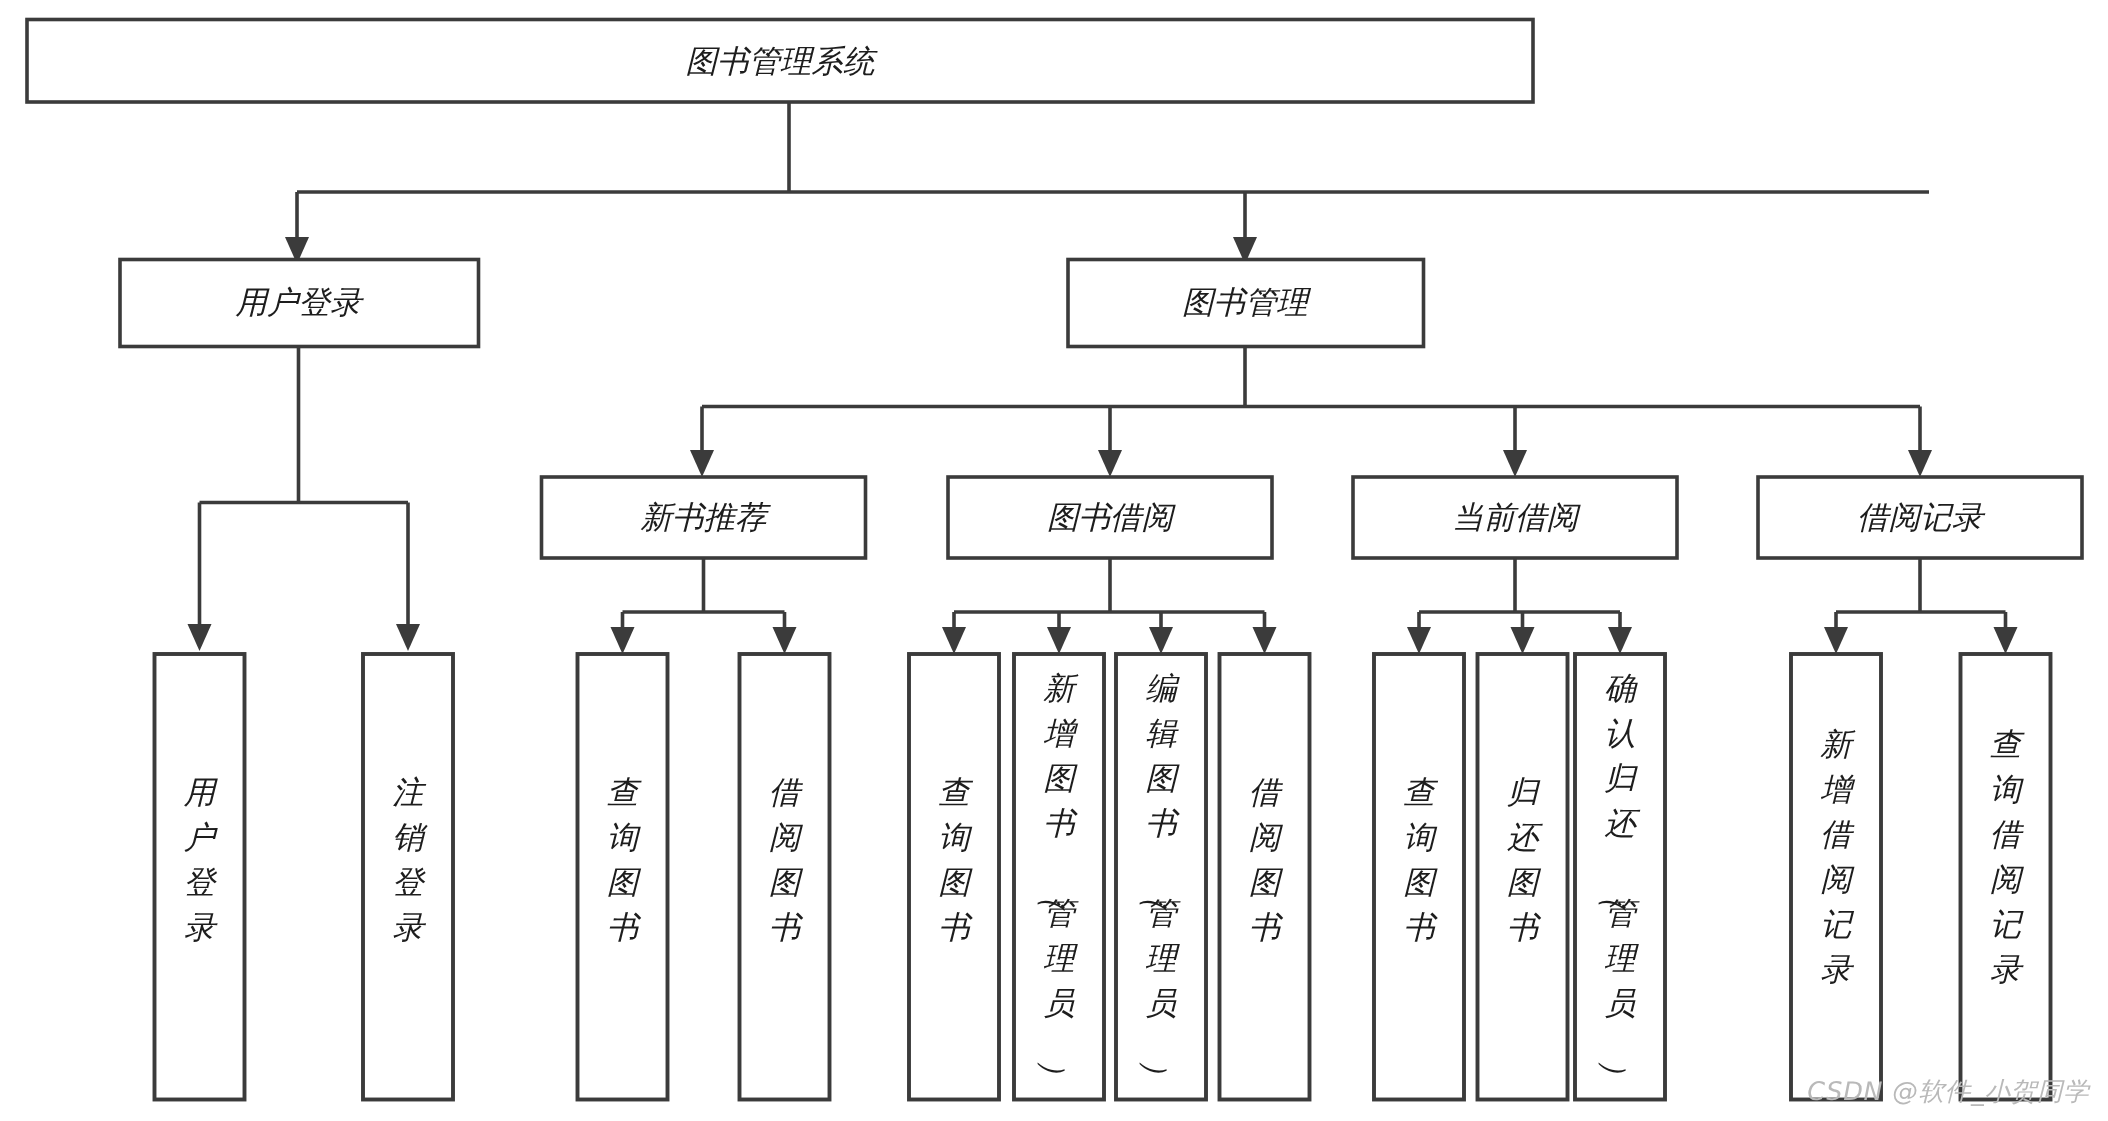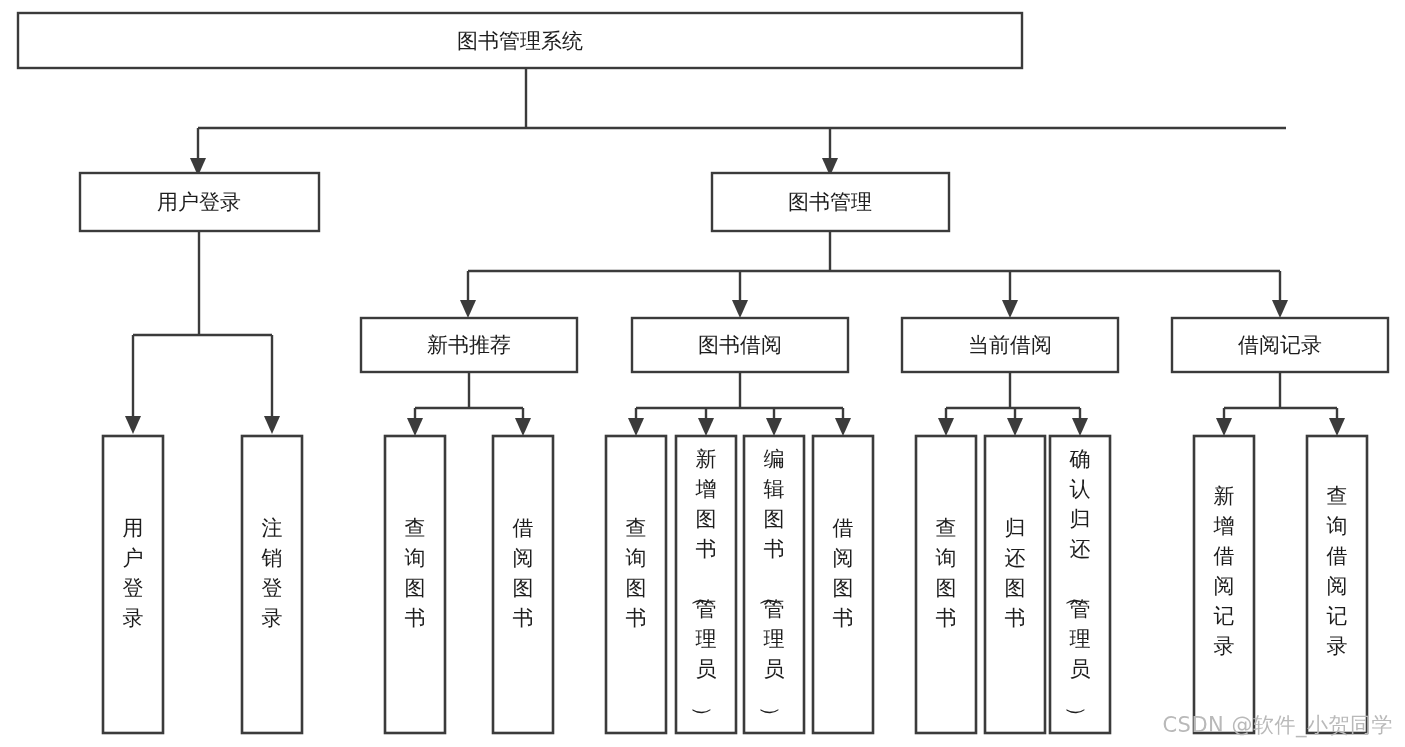--- a/index.html
+++ b/index.html
@@ -14,20 +14,21 @@
     position: relative;
     overflow: hidden;
     font-family: "DejaVu Sans", "Liberation Sans", sans-serif;
   }
   #diagram-root {
     position: absolute;
     left: 0;
     top: 0;
     width: 1405px;
     height: 747px;
+    font-style: italic;
   }
   svg#flow-svg {
     display: block;
     width: 1405px;
     height: 747px;
   }
   .node-box {
     fill: #ffffff;
     stroke: #3b3b3b;
     stroke-width: 2.4;
@@ -58,21 +59,21 @@
     font-family: "DejaVu Sans", "Liberation Sans", sans-serif;
     font-size: 21px;
     fill: #1d1d1d;
     text-anchor: middle;
   }
   .watermark-text {
     position: absolute;
     right: 12px;
     bottom: 8px;
     font-family: "DejaVu Sans", "Liberation Sans", sans-serif;
-    font-size: 21px;
+    font-size: 17px;
     color: #b9b9b9;
     white-space: nowrap;
     letter-spacing: 0.5px;
     user-select: none;
   }
 </style>
 </head>
 <body>
 
 <div id="diagram-root">

